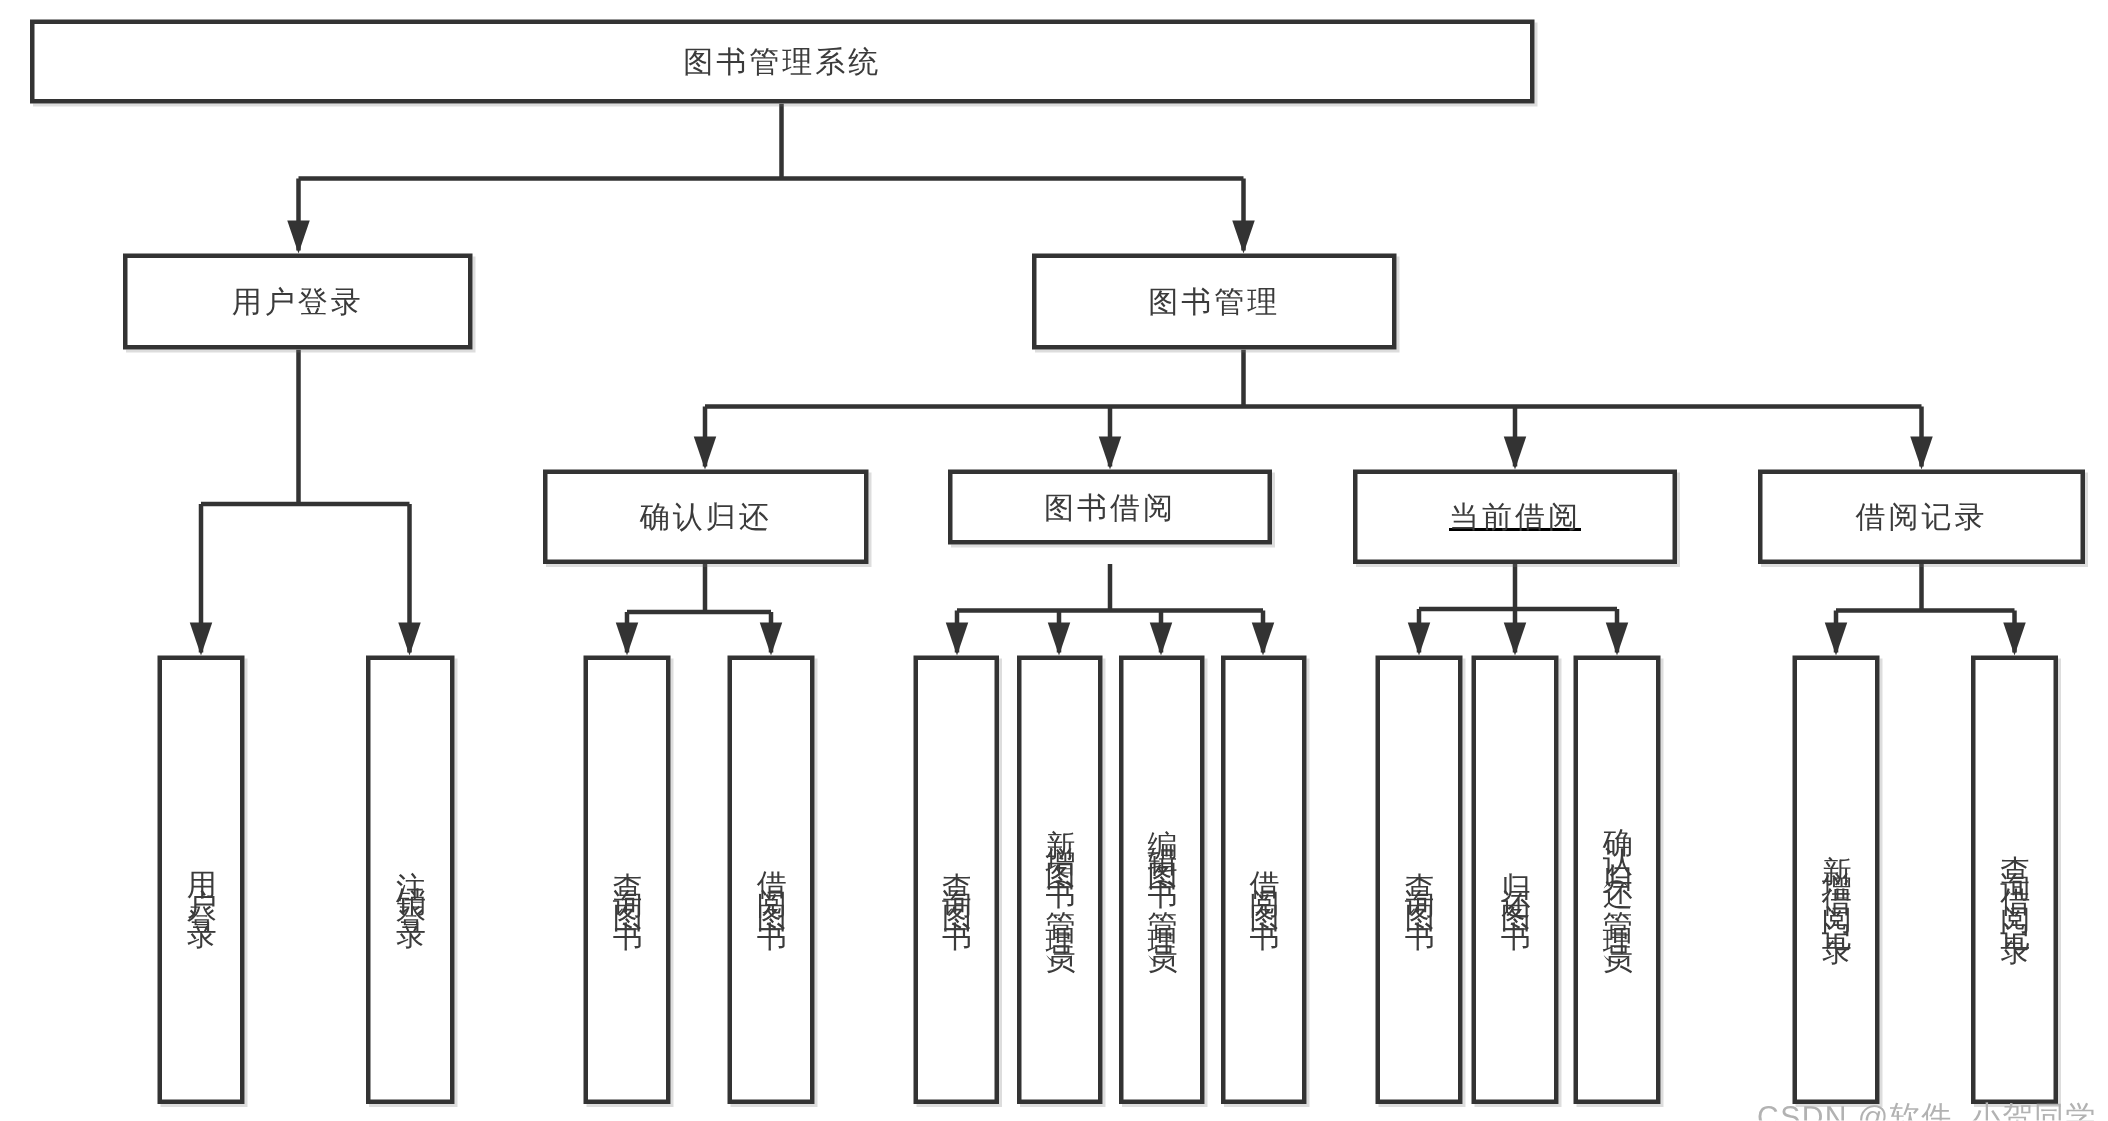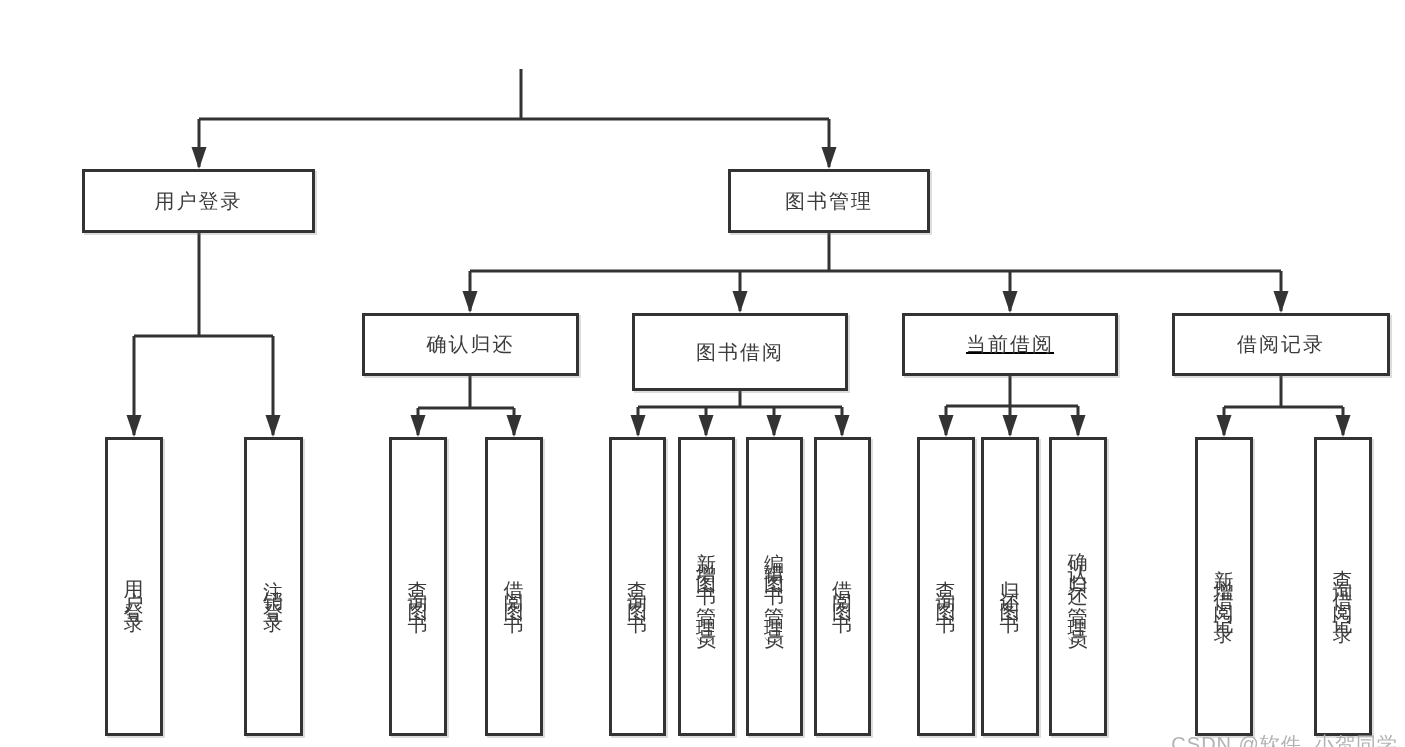--- a/index.html
+++ b/index.html
@@ -18,24 +18,24 @@
   .node .lbl{
     color:#3b3b3b;font-size:20px;letter-spacing:2px;white-space:nowrap;
   }
   .node.v .lbl{
     writing-mode:vertical-rl;letter-spacing:11px;line-height:1;white-space:normal;
   }
   
   .n-root{left:20px;top:13px;width:1003px;height:56px;}
   
   .n-login{left:82px;top:169px;width:233px;height:64px;}
-  .n-mgmt{left:728px;top:169px;width:202px;height:64px;}
+  .n-mgmt{left:688px;top:169px;width:243px;height:64px;}
   
   .n-g0{left:362px;top:313px;width:217px;height:63px;}
-  .n-g1{left:632px;top:313px;width:216px;height:78px;}
+  .n-g1{left:632px;top:313px;width:216px;height:50px;}
   .n-g2{left:902px;top:313px;width:216px;height:63px;text-decoration:underline;}
   .n-g3{left:1172px;top:313px;width:218px;height:63px;}
   
   .node.v{top:437px;height:299px;}
   .n-l0{left:105px;width:58px;}
   .n-l1{left:244px;width:59px;}
   .n-g0c0{left:389px;width:58px;}
   .n-g0c1{left:485px;width:58px;}
   .n-g1c0{left:609px;width:57px;}
   .n-g1c1{left:678px;width:57px;}
@@ -92,20 +92,23 @@
       <use href="#ah" transform="translate(774,437)"></use>
       <use href="#ah" transform="translate(842,437)"></use>
       <use href="#ah" transform="translate(946,437)"></use>
       <use href="#ah" transform="translate(1010,437)"></use>
       <use href="#ah" transform="translate(1078,437)"></use>
       <use href="#ah" transform="translate(1224,437)"></use>
       <use href="#ah" transform="translate(1343,437)"></use>
     </g>
   </svg>
 
+  <div class="node n-root">
+    <span class="lbl">图书管理系统</span>
+  </div>
 
   <div class="node n-login">
     <span class="lbl">用户登录</span>
   </div>
   <div class="node n-mgmt">
     <span class="lbl">图书管理</span>
   </div>
 
   <div class="node n-g0">
     <span class="lbl">确认归还</span>

